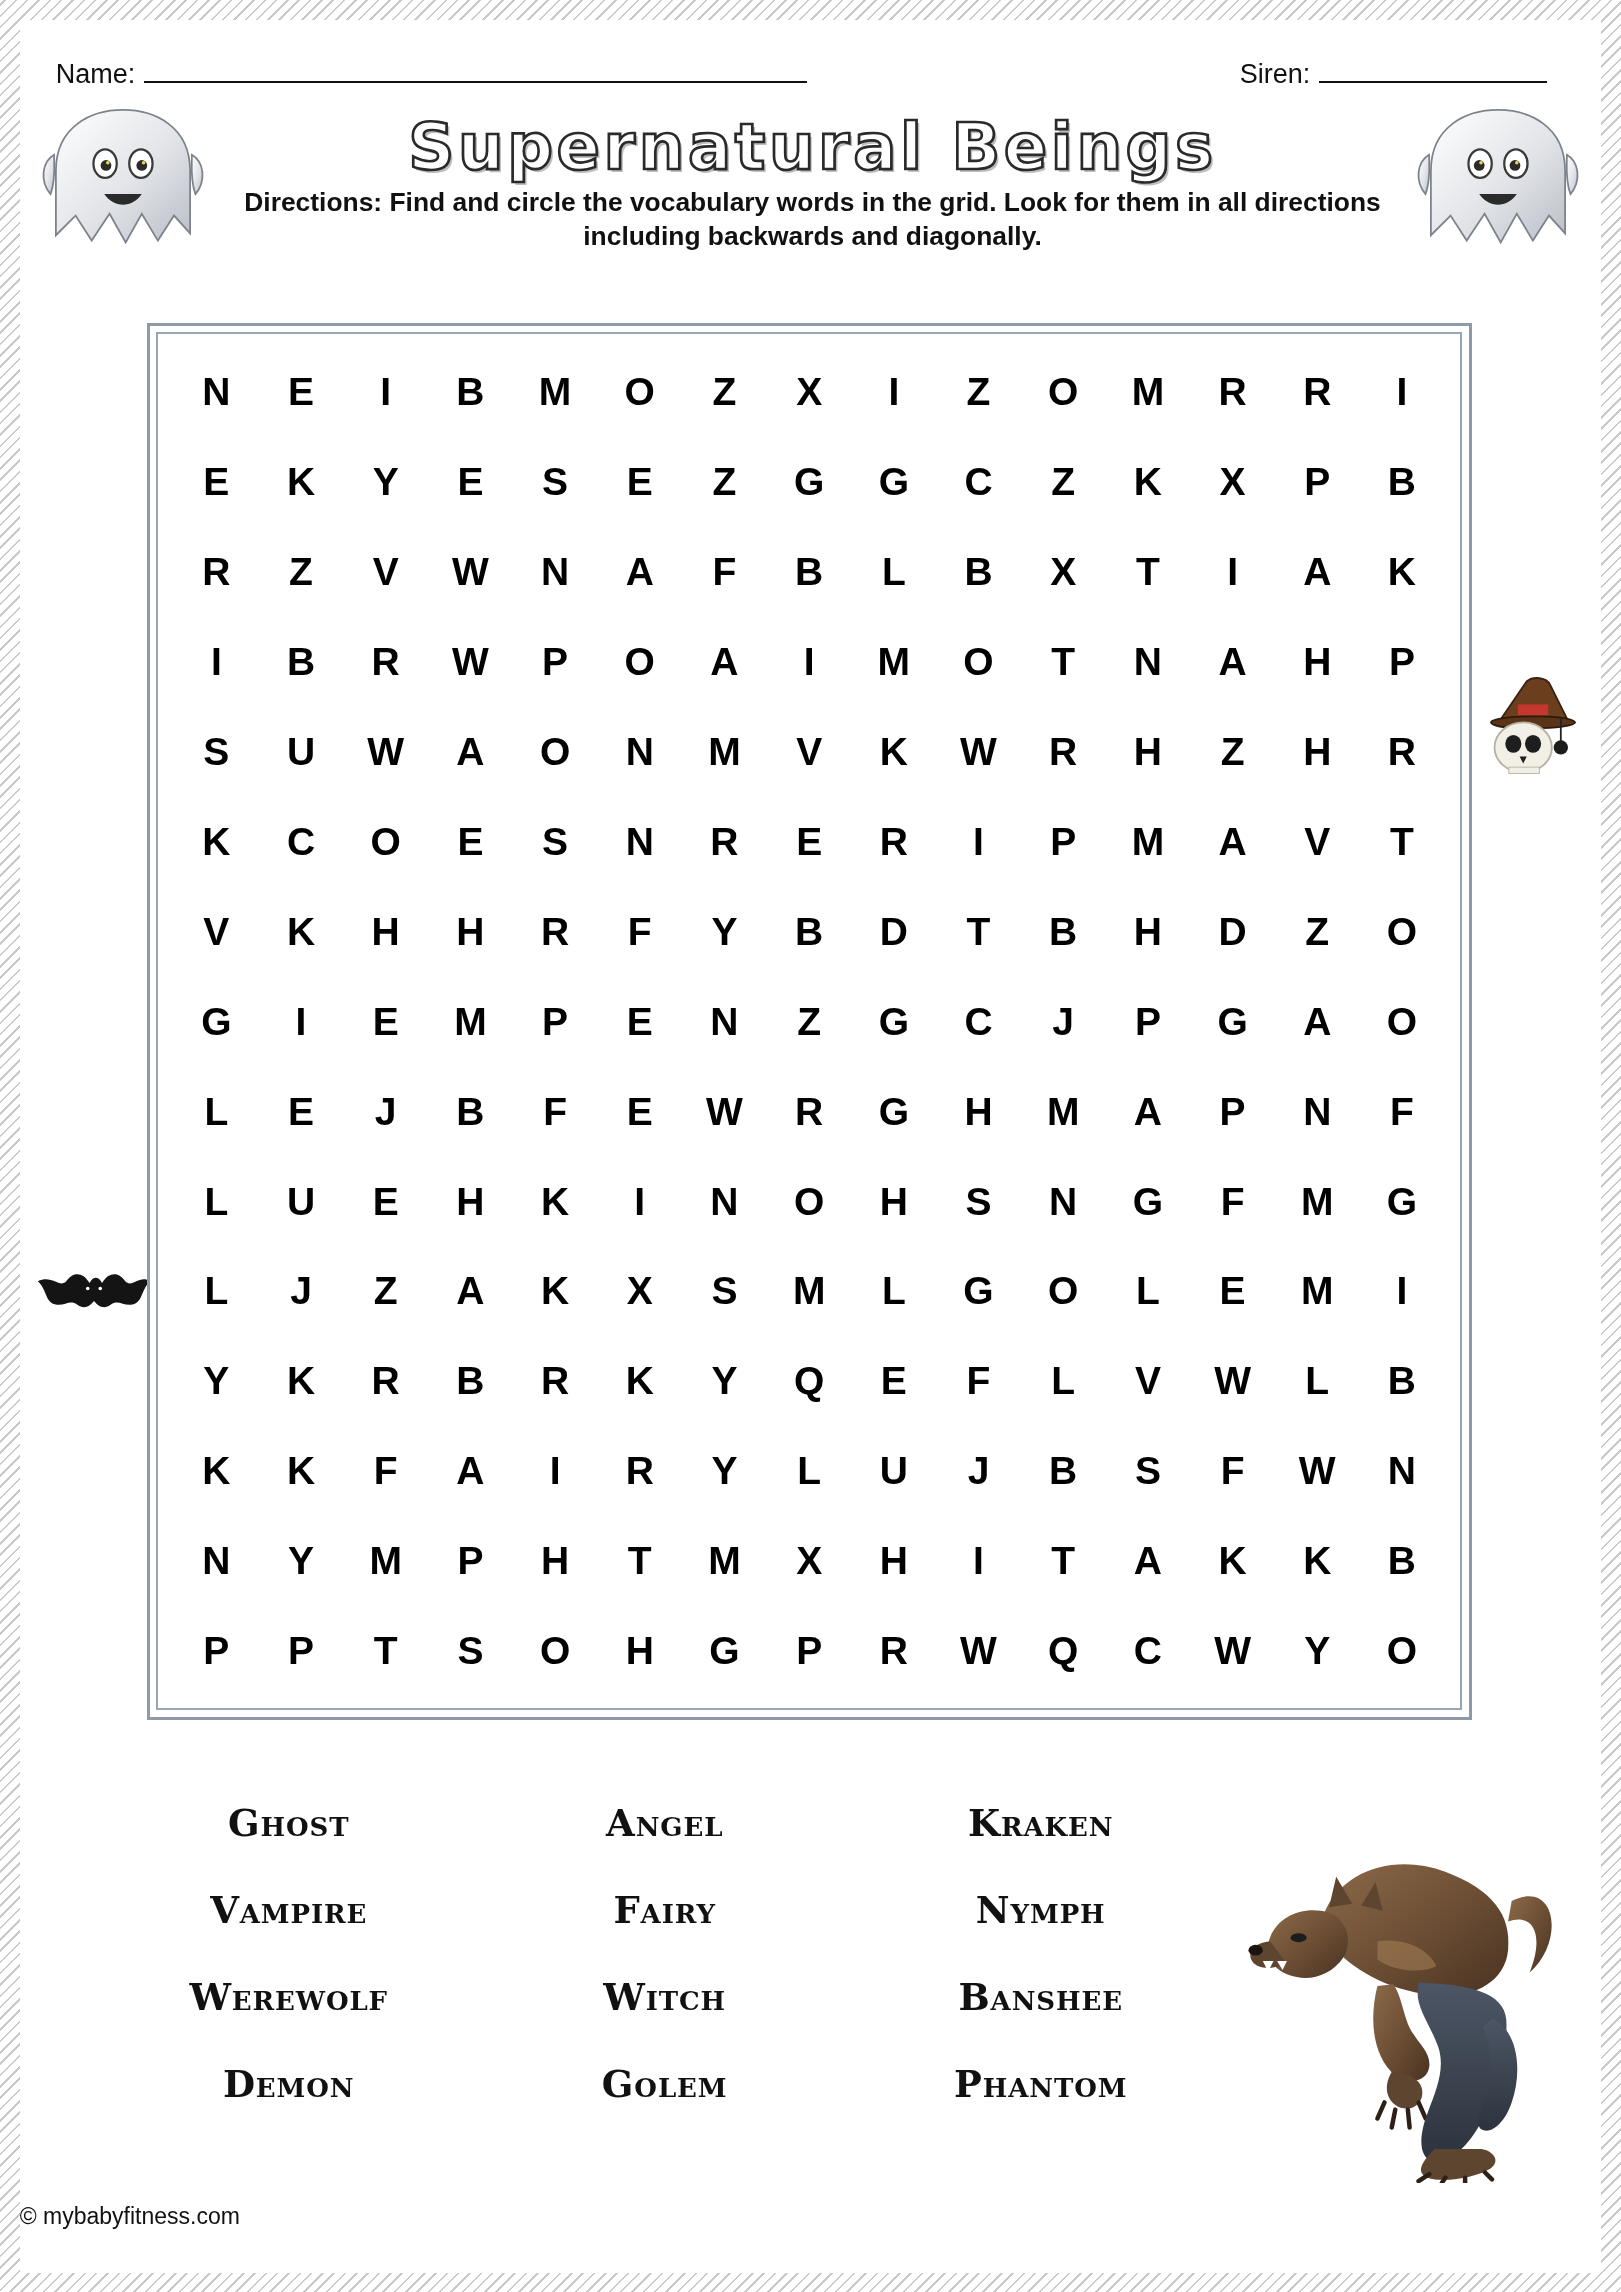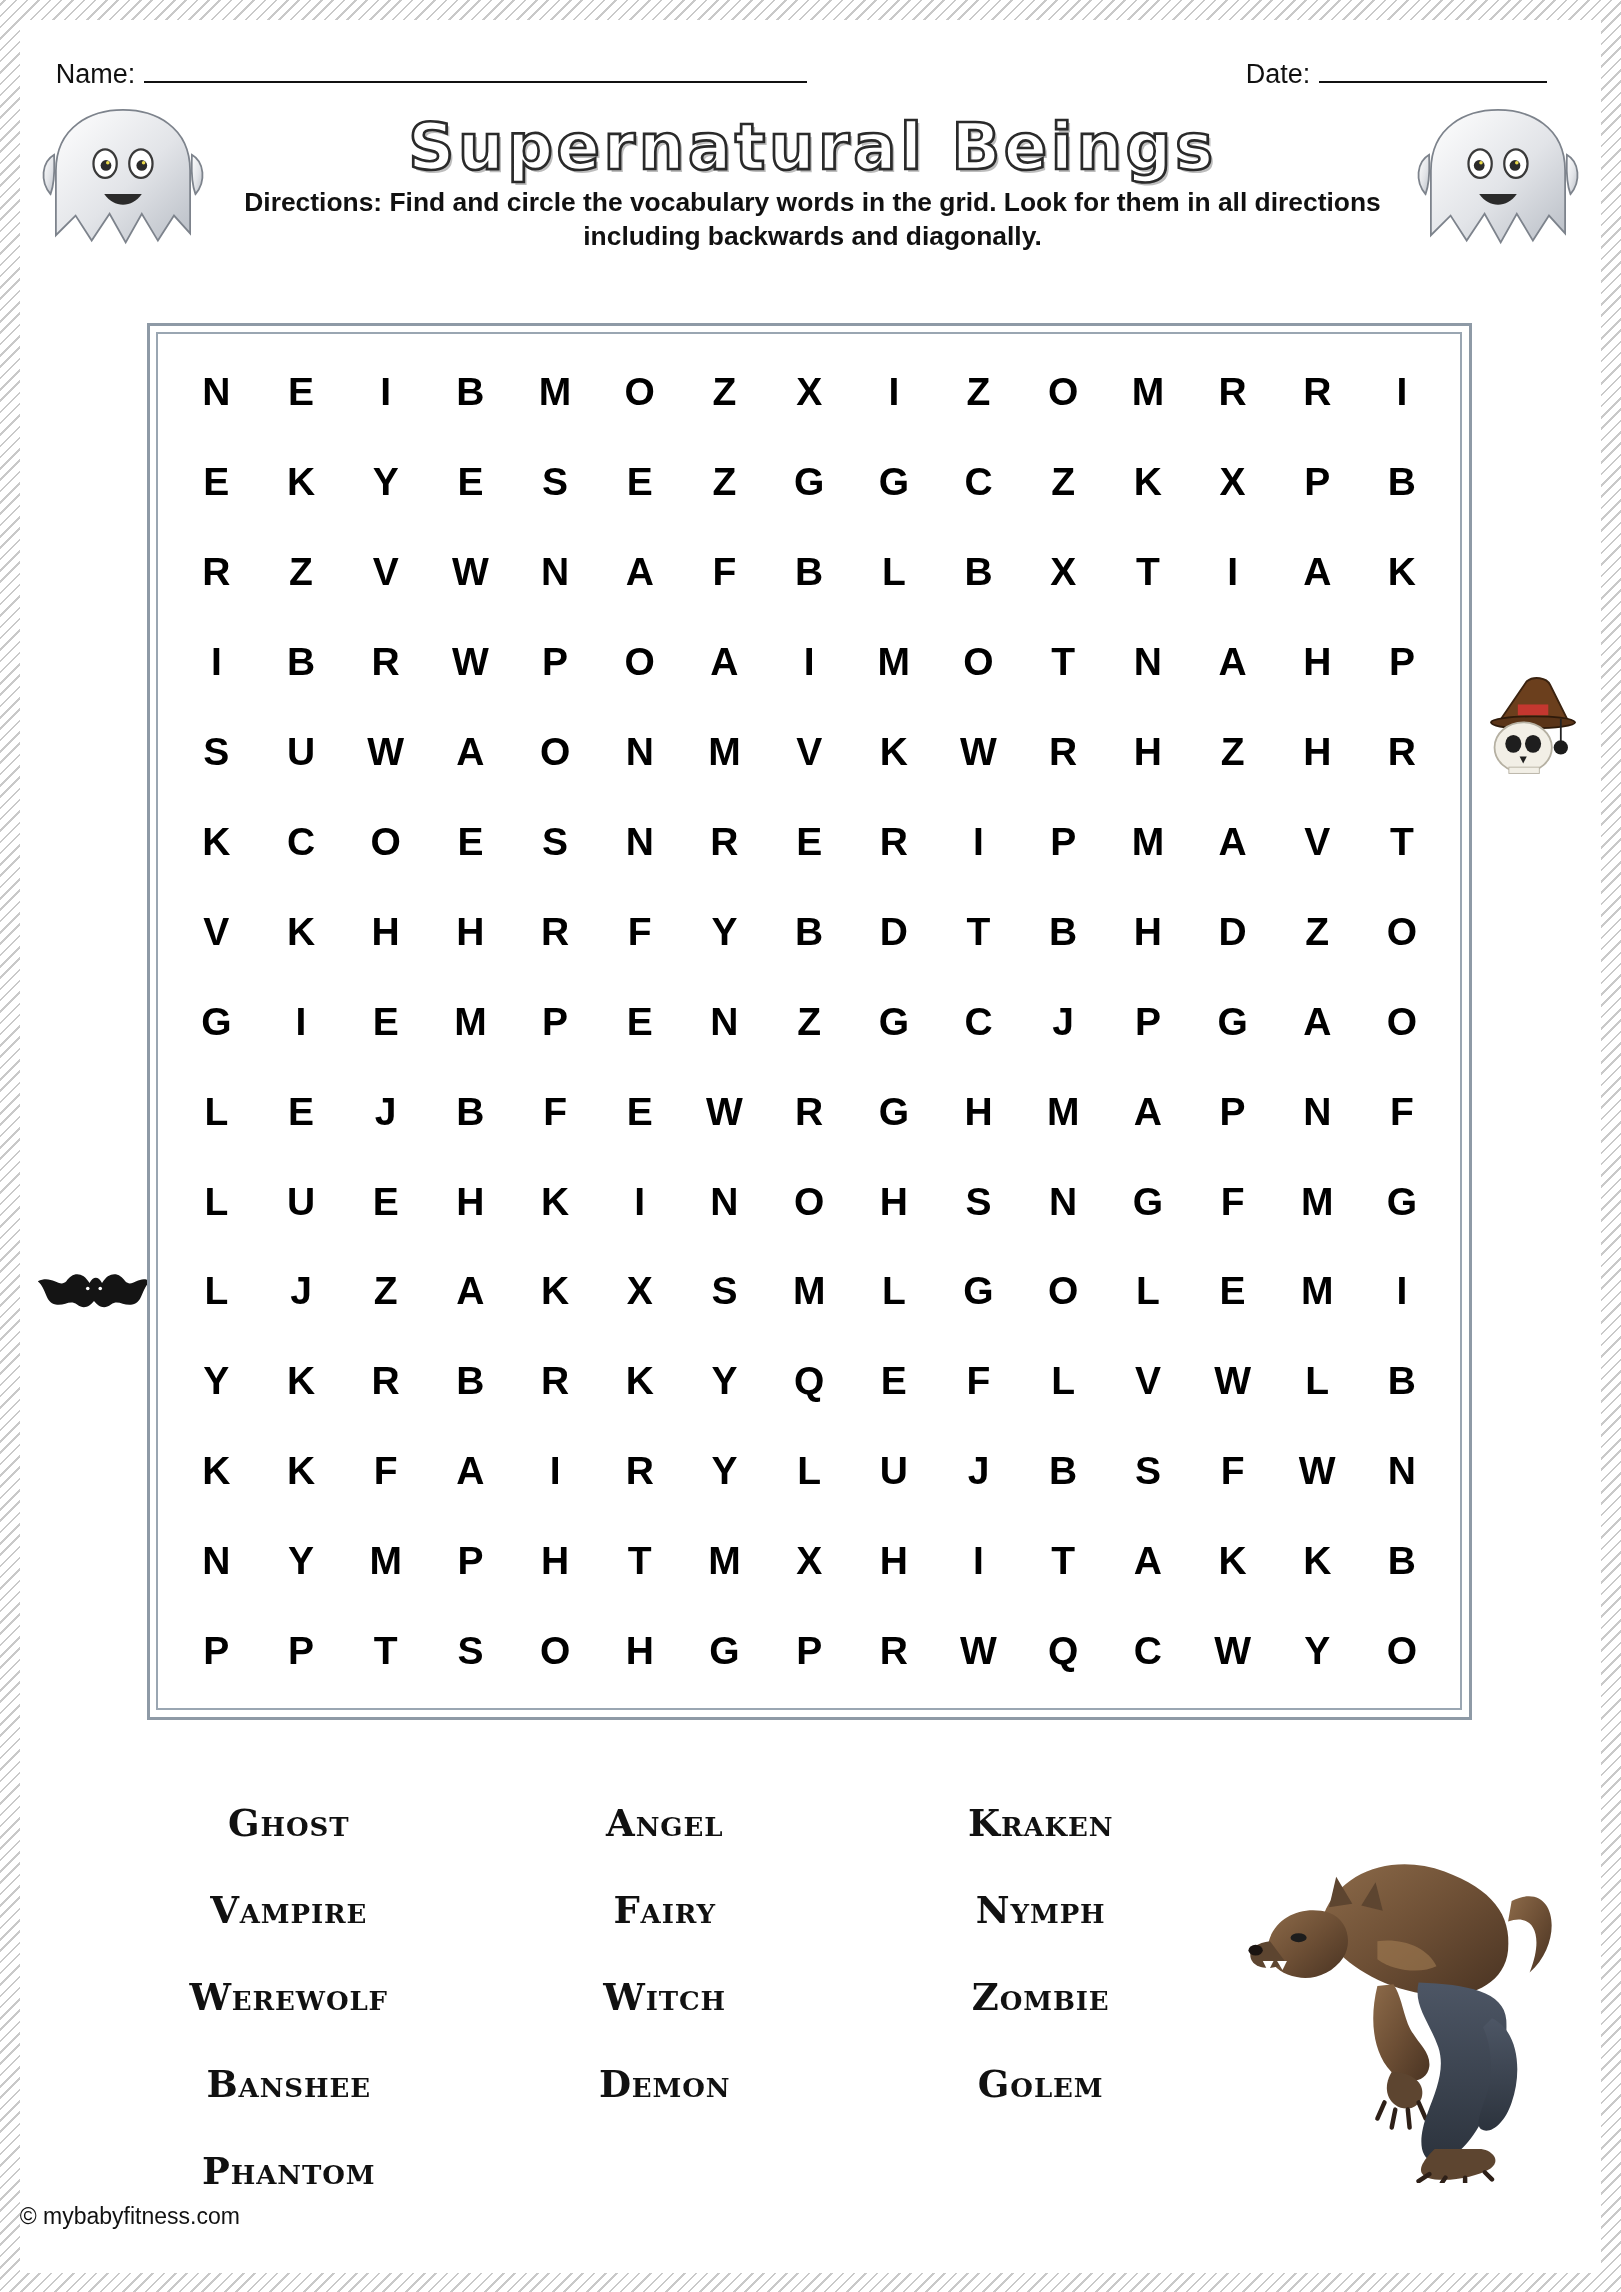--- a/index.html
+++ b/index.html
@@ -192,21 +192,21 @@
 </style>
 </head>
 <body>
 
 <div class="page">
   <div class="page-inner">
 
     <div class="namedate">
       <span class="nd-label">Name:</span>
       <span class="nd-line nd-name-line"></span>
-      <span class="nd-label nd-date-label">Date:</span>
+      <span class="nd-label nd-date-label">Siren:</span>
       <span class="nd-line nd-date-line"></span>
     </div>
 
     <svg class="ghost left" viewBox="0 0 190 165">
       <defs>
         <linearGradient id="gh1" x1="0" y1="0" x2="1" y2="1">
           <stop offset="0%" stop-color="#ffffff"></stop>
           <stop offset="55%" stop-color="#e2e4e8"></stop>
           <stop offset="100%" stop-color="#b9bec6"></stop>
         </linearGradient>
@@ -547,21 +547,20 @@
 
     <div class="wordlist">
       <span class="word">Ghost</span>
       <span class="word">Angel</span>
       <span class="word">Kraken</span>
       <span class="word">Vampire</span>
       <span class="word">Fairy</span>
       <span class="word">Nymph</span>
       <span class="word">Werewolf</span>
       <span class="word">Witch</span>
-      <span class="word">Zombie</span>
       <span class="word">Banshee</span>
       <span class="word">Demon</span>
       <span class="word">Golem</span>
       <span class="word">Phantom</span>
     </div>
 
     <svg class="werewolf" viewBox="0 0 355 420">
       <defs>
         <linearGradient id="fur" x1="0" y1="0" x2="1" y2="1">
           <stop offset="0%" stop-color="#8c6a49"></stop>

